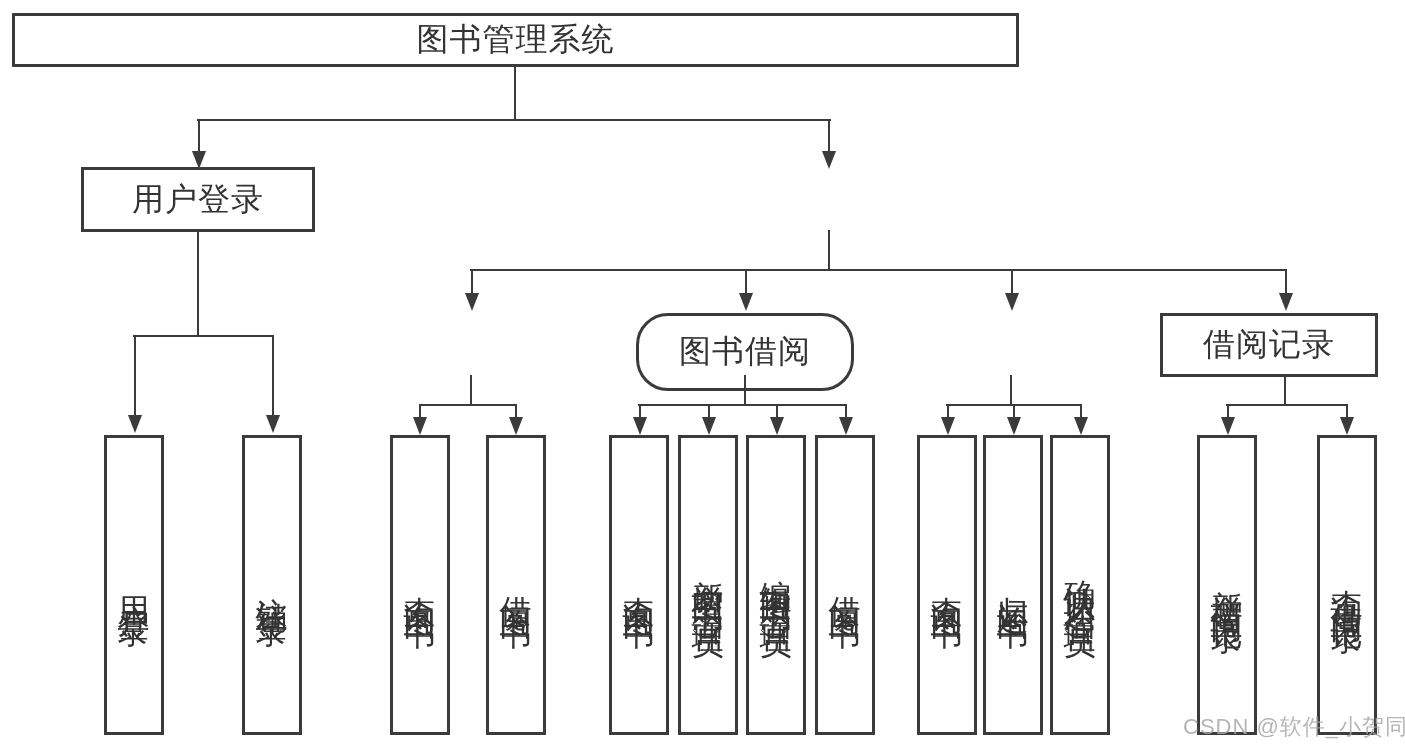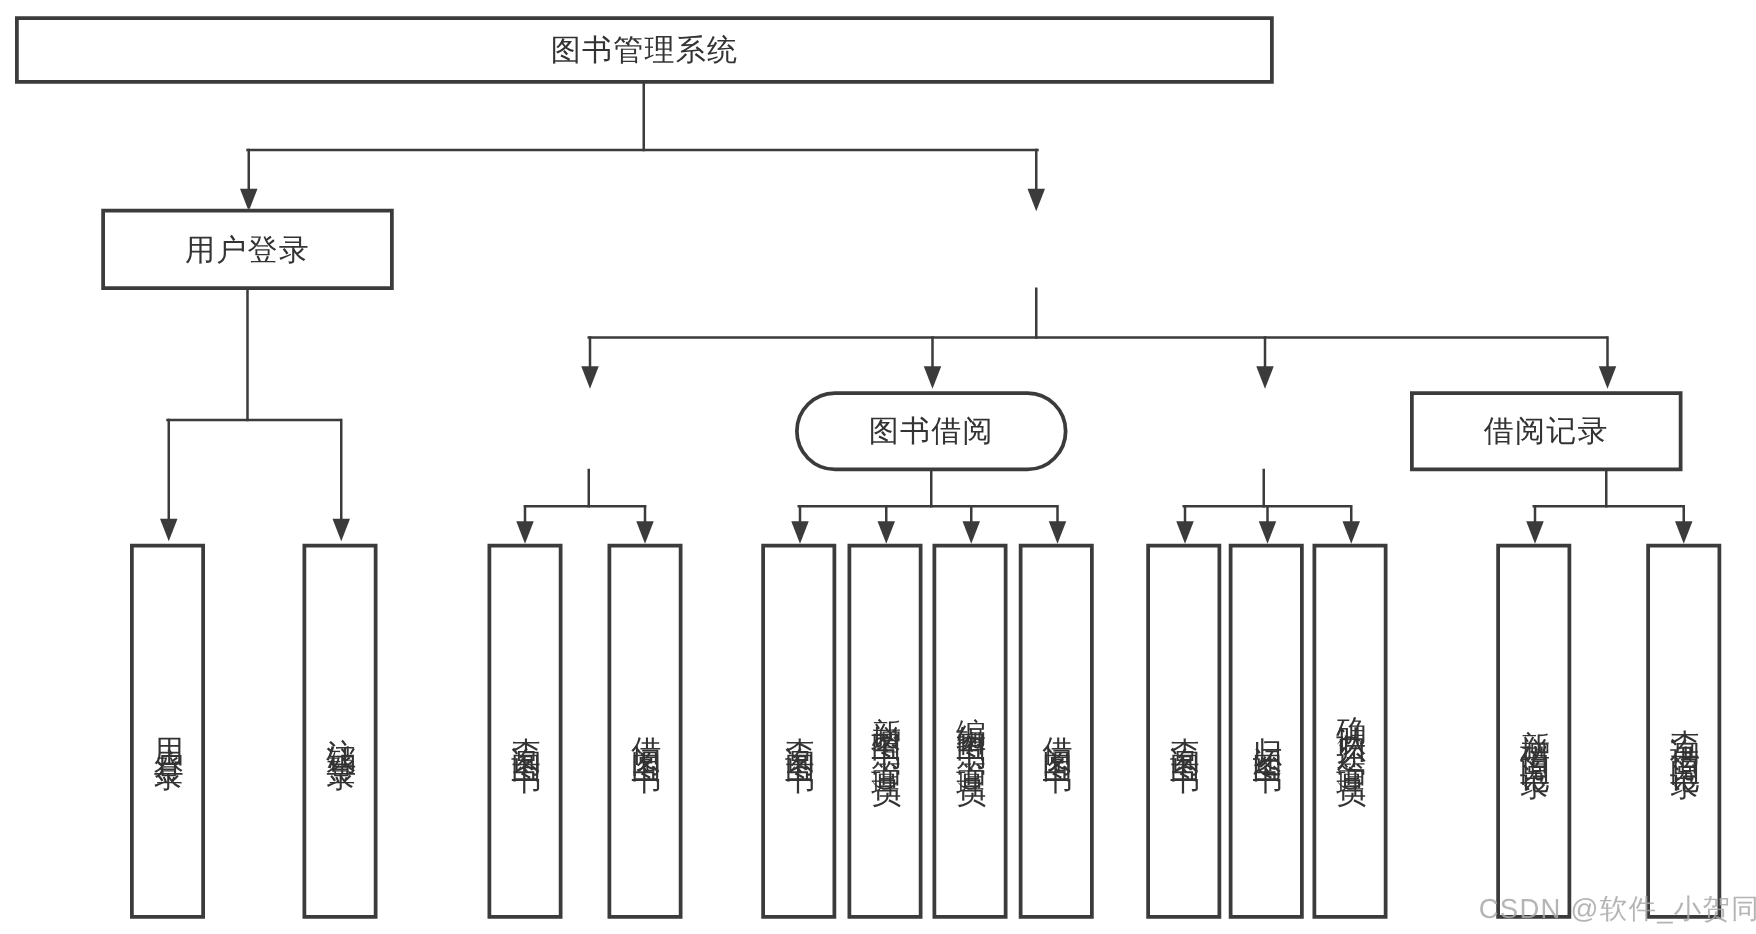--- a/index.html
+++ b/index.html
@@ -13,21 +13,21 @@
     color: #333333;
   }
   .node {
     position: absolute;
     box-sizing: border-box;
     border: 3px solid #3b3b3b;
     background: #ffffff;
     display: flex;
     align-items: center;
     justify-content: center;
-    font-size: 24px;
+    font-size: 32px;
     color: #333333;
     letter-spacing: 1px;
   }
   .node.vertical {
     writing-mode: vertical-lr;
     text-orientation: mixed;
     letter-spacing: 7px;
     line-height: 1;
     padding: 4px 0;
   }
@@ -112,22 +112,22 @@
     </div>
   <div class="arrow" style="left:1005px; top:269px; height:42px;">
       <div class="shaft"></div>
       <div class="head"></div>
     </div>
   <div class="arrow" style="left:1279px; top:269px; height:42px;">
       <div class="shaft"></div>
       <div class="head"></div>
     </div>
 
-  <div class="node" style="left:636px; top:313px; width:218px; height:64px;border-radius:32px;">图书借阅</div>
-  <div class="node" style="left:1128px; top:313px; width:218px; height:64px;">借阅记录</div>
+  <div class="node" style="left:636px; top:313px; width:218px; height:78px;border-radius:32px;">图书借阅</div>
+  <div class="node" style="left:1160px; top:313px; width:218px; height:64px;">借阅记录</div>
 
   <div class="line" style="left:470px; top:375px; width:2px; height:31px;"></div>
   <div class="line" style="left:419px; top:404px; width:98px; height:2px;"></div>
   <div class="arrow" style="left:413px; top:404px; height:31px;">
       <div class="shaft"></div>
       <div class="head"></div>
     </div>
   <div class="arrow" style="left:509px; top:404px; height:31px;">
       <div class="shaft"></div>
       <div class="head"></div>

